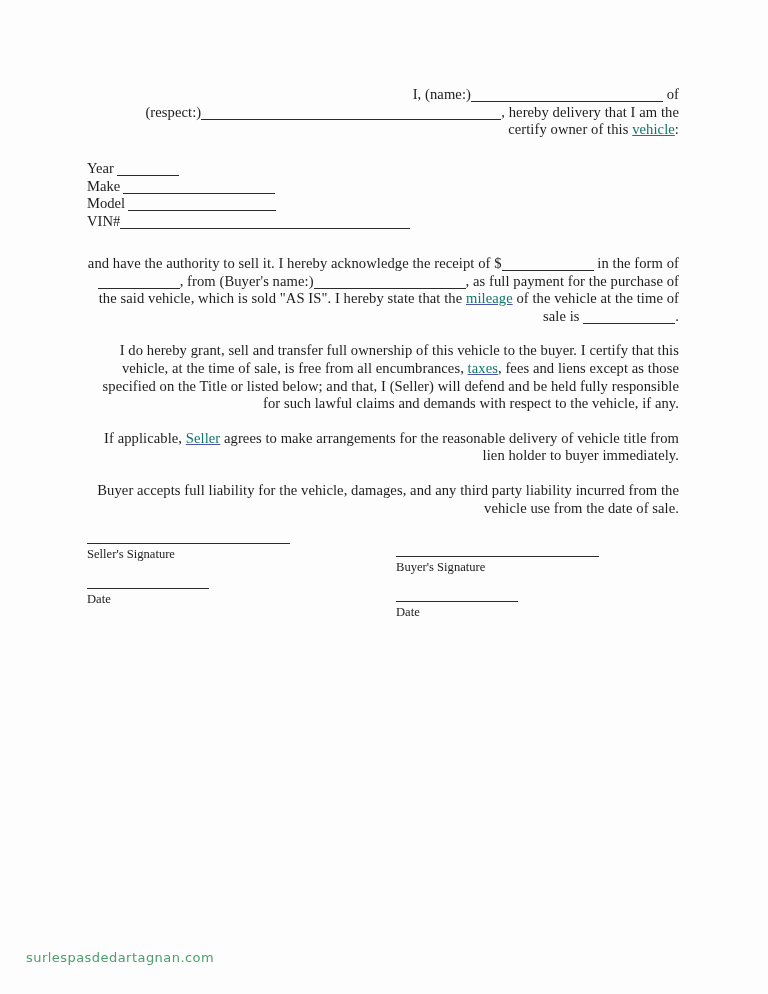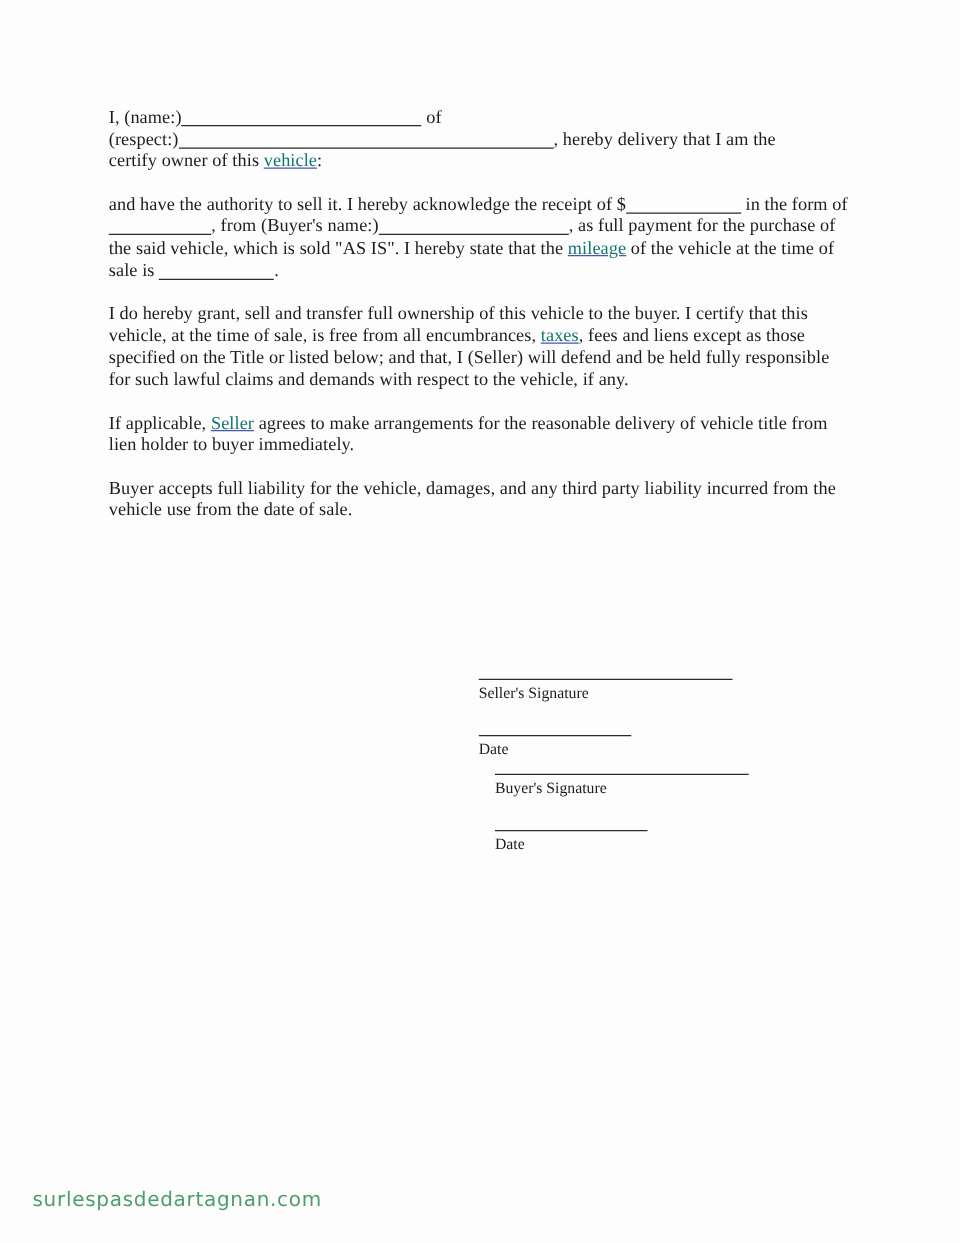--- a/index.html
+++ b/index.html
@@ -40,21 +40,21 @@
     position: absolute;
     left: 87px;
     top: 86px;
     width: 592px;
   }
 
   
   .para {
     font-size: 14.6px;
     line-height: 17.6px;
-    text-align: left;
+    text-align: right;
     margin: 0 0 0 0;
     color: #1c1c1c;
     letter-spacing: .005em;
   }
   .para + .para { margin-top: 17px; }
 
   .block-gap-lg { margin-top: 24px; }
 
   
   .blank {
@@ -105,22 +105,21 @@
 
   
   .sign-block {
     position: absolute;
     left: 87px;
     top: 543px;
     width: 592px;
   }
   .sign-cols {
     display: flex;
-    flex-direction: column;
-    align-items: flex-end;
+    flex-direction: row;
   }
   .sign-col {
     width: 296px;
     box-sizing: border-box;
   }
   .sign-col.right { padding-left: 13px; margin-top: 13px; }
 
   .sig-rule {
     border-top: 1.35px solid #2b2b2b;
     height: 0;
@@ -136,36 +135,42 @@
   }
 
   .date-group { margin-top: 27px; }
 
   
   .watermark {
     position: absolute;
     left: 26px;
     top: 950px;
     font-family: "DejaVu Sans", "Liberation Sans", sans-serif;
-    font-size: 16px;
+    font-size: 13px;
     letter-spacing: .035em;
     color: #4c9d6e;
     white-space: nowrap;
   }
 </style>
 </head>
 <body>
 
 <div class="page">
   <div class="scan-tint"></div>
 
   <div class="doc-body">
 
     <p class="para"><span>I, (name:)</span><span class="blank b-name"></span> <span>of</span><br><span>(respect:)</span><span class="blank b-address"></span><span>, hereby delivery that I am the</span><br><span>certify owner of this </span><span class="doclink">vehicle</span><span>:</span></p>
 
+    <ul class="spec-list">
+      <li class="spec-row"><span class="spec-label">Year</span><span class="spec-rule r-year"></span></li>
+      <li class="spec-row"><span class="spec-label">Make</span><span class="spec-rule r-make"></span></li>
+      <li class="spec-row"><span class="spec-label">Model</span><span class="spec-rule r-model"></span></li>
+      <li class="spec-row"><span class="spec-label">VIN#</span><span class="spec-rule r-vin"></span></li>
+    </ul>
 
     <p class="para block-gap-lg"><span>and have the authority to sell it. I hereby acknowledge the receipt of $</span><span class="blank b-amount"></span><span> in the form of </span><span class="blank b-form"></span><span>, from (Buyer's name:)</span><span class="blank b-buyer"></span><span>, as full payment for the purchase of the said vehicle, which is sold "AS IS". I hereby state that the </span><span class="doclink">mileage</span><span> of the vehicle at the time of sale is </span><span class="blank b-mileage"></span><span>.</span></p>
 
     <p class="para"><span>I do hereby grant, sell and transfer full ownership of this vehicle to the buyer. I certify that this vehicle, at the time of sale, is free from all encumbrances, </span><span class="doclink">taxes</span><span>, fees and liens except as those specified on the Title or listed below; and that, I (Seller) will defend and be held fully responsible for such lawful claims and demands with respect to the vehicle, if any.</span></p>
 
     <p class="para"><span>If applicable, </span><span class="doclink">Seller</span><span> agrees to make arrangements for the reasonable delivery of vehicle title from lien holder to buyer immediately.</span></p>
 
     <p class="para">Buyer accepts full liability for the vehicle, damages, and any third party liability incurred from the vehicle use from the date of sale.</p>
 
   </div>

